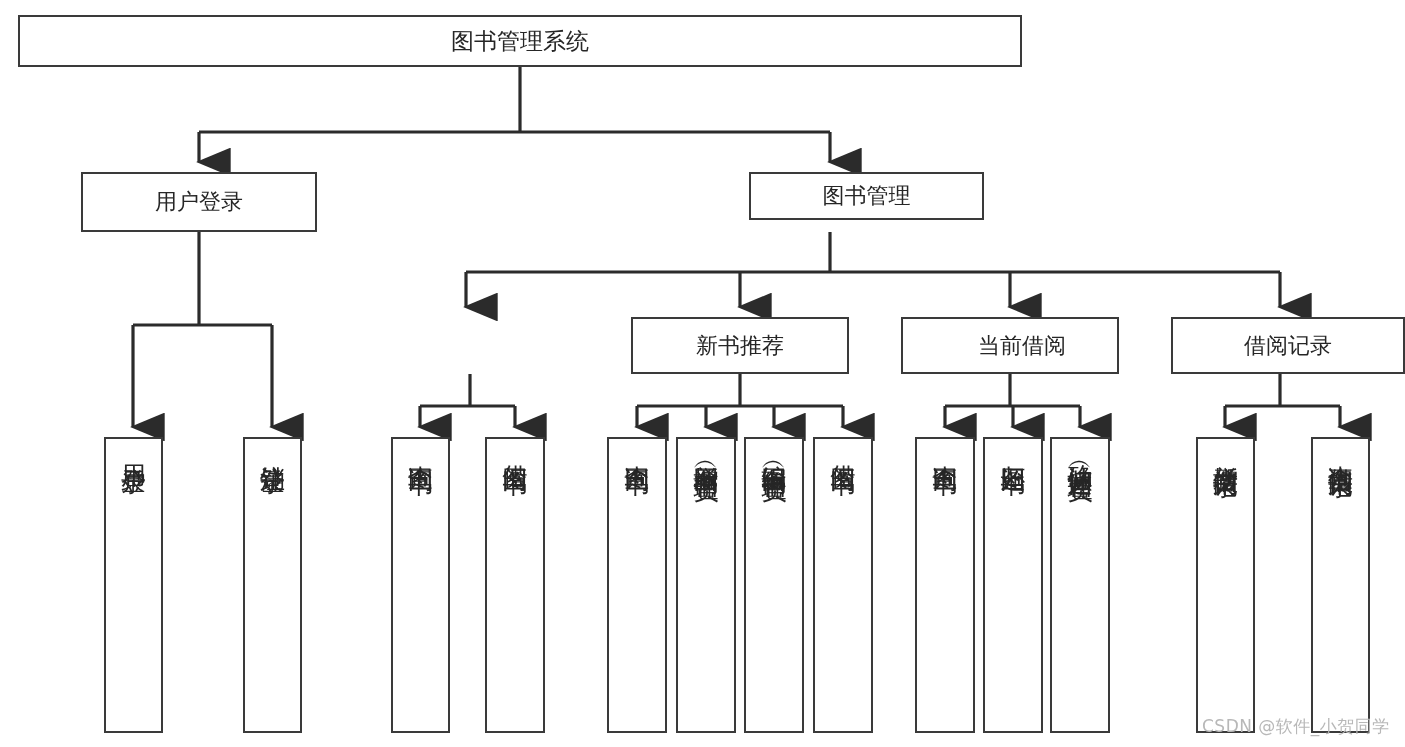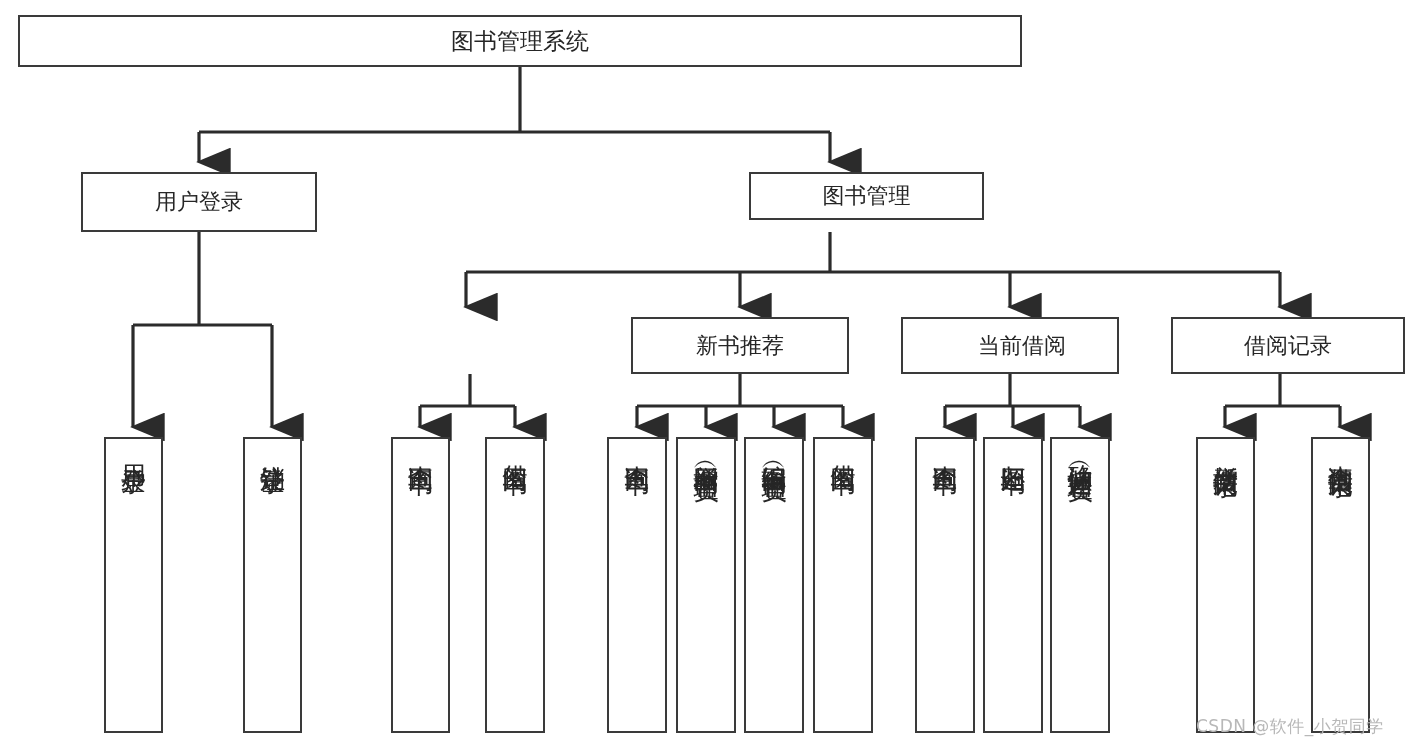--- a/index.html
+++ b/index.html
@@ -192,15 +192,15 @@
     <span class="label">确认归还（管理员）</span>
   </div>
 
   <div class="node v" style="left:1196px; top:437px; width:59px; height:296px;">
     <span class="label">新增借阅记录</span>
   </div>
   <div class="node v" style="left:1311px; top:437px; width:59px; height:296px;">
     <span class="label">查询借阅记录</span>
   </div>
 
-  <div class="watermark" style="left:1196px; top:715px;">CSDN @软件_小贺同学</div>
+  <div class="watermark" style="left:1196px; top:715px;padding-left:6px;">CSDN @软件_小贺同学</div>
 
 </div>
 
 </body></html>

